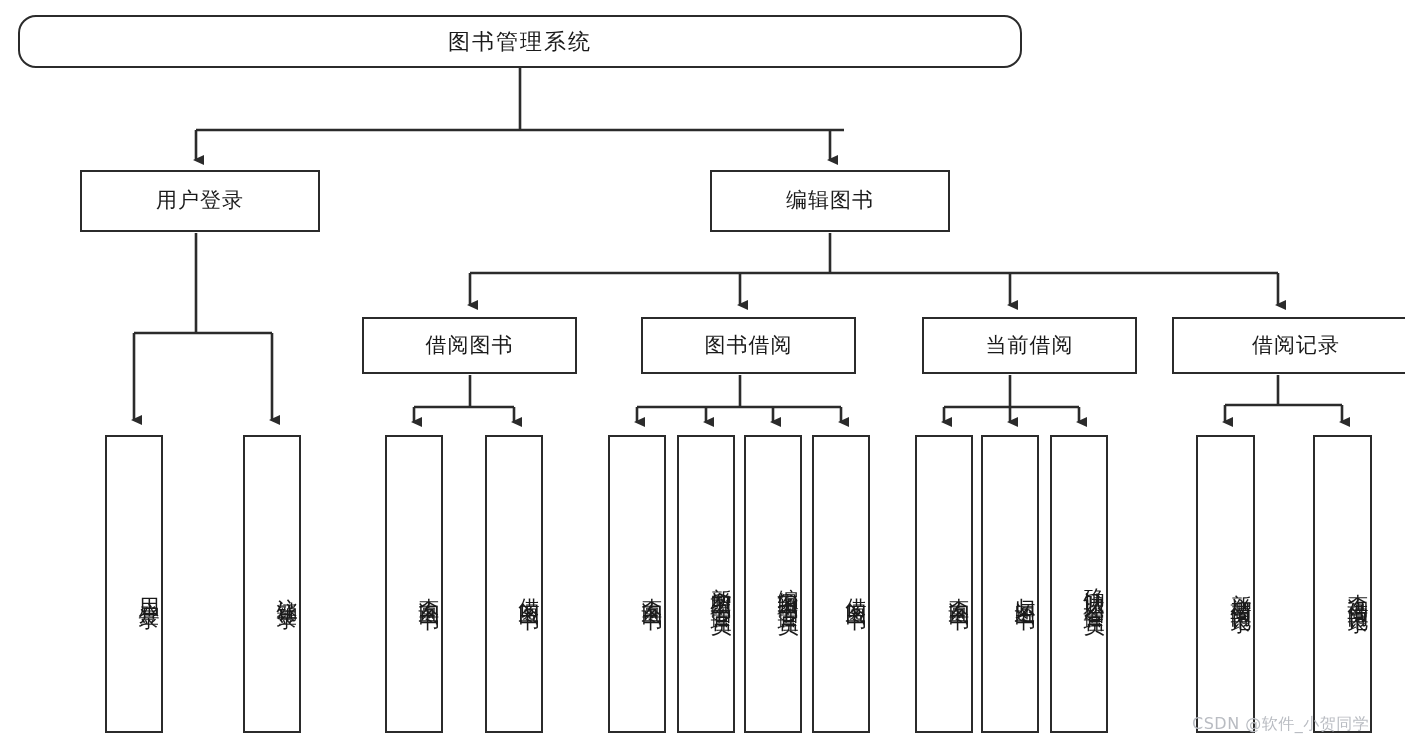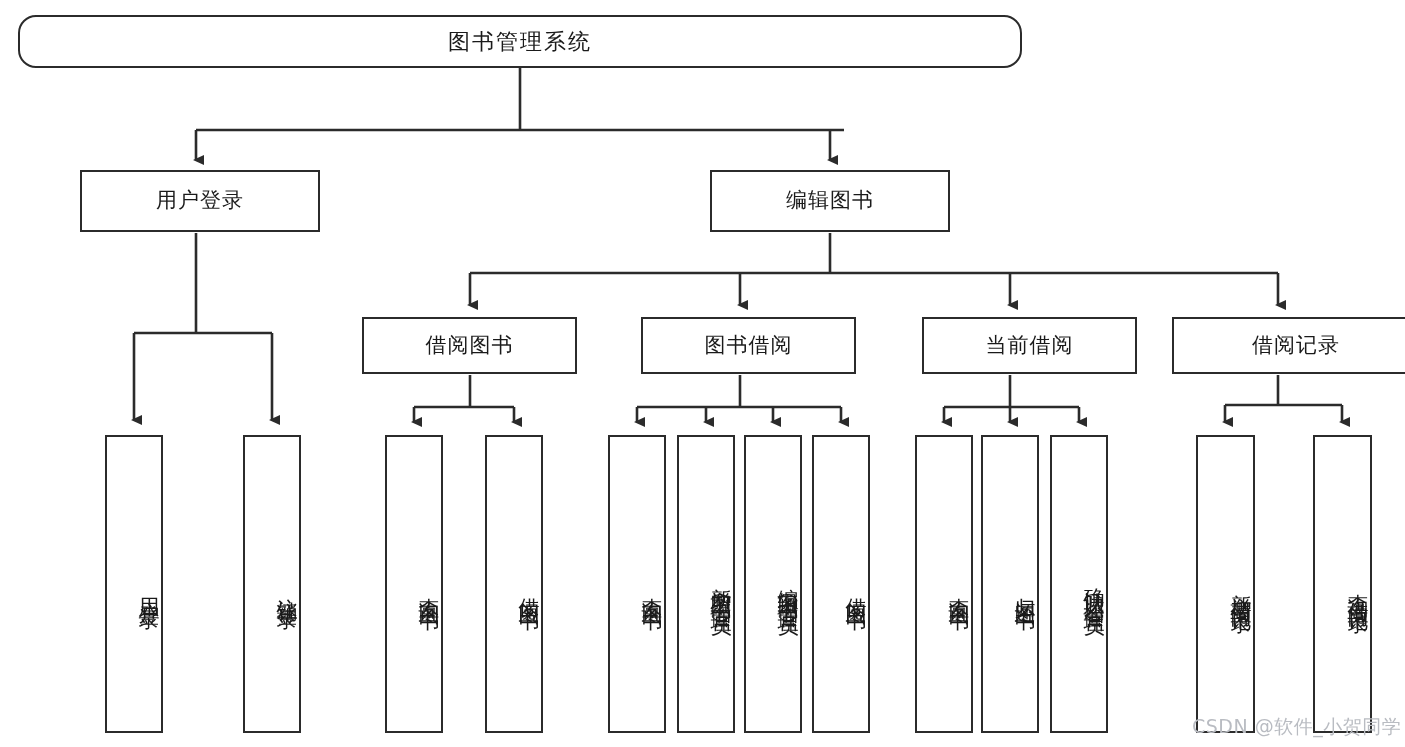--- a/index.html
+++ b/index.html
@@ -24,21 +24,21 @@
     writing-mode:vertical-rl;
     text-orientation:upright;
     font-size:21px;
     line-height:1.18;
     letter-spacing:4px;
     padding-top:10px;
     align-items:flex-start;
   }
   .watermark{
     position:absolute;
-    font-size:19px;
+    font-size:16px;
     color:#b9bcc2;
     white-space:nowrap;
     letter-spacing:0.5px;
   }
 </style>
 </head>
 <body>
 
 <div id="stage">
 

